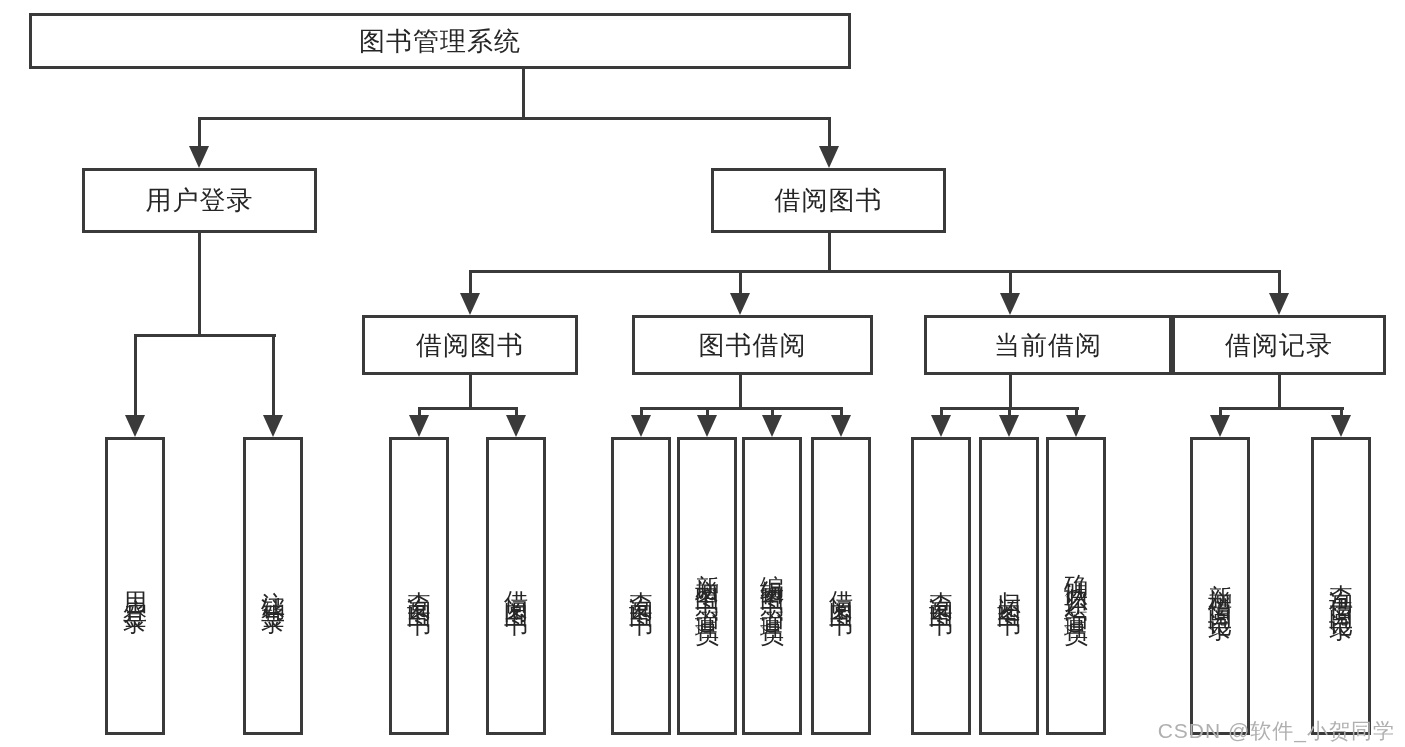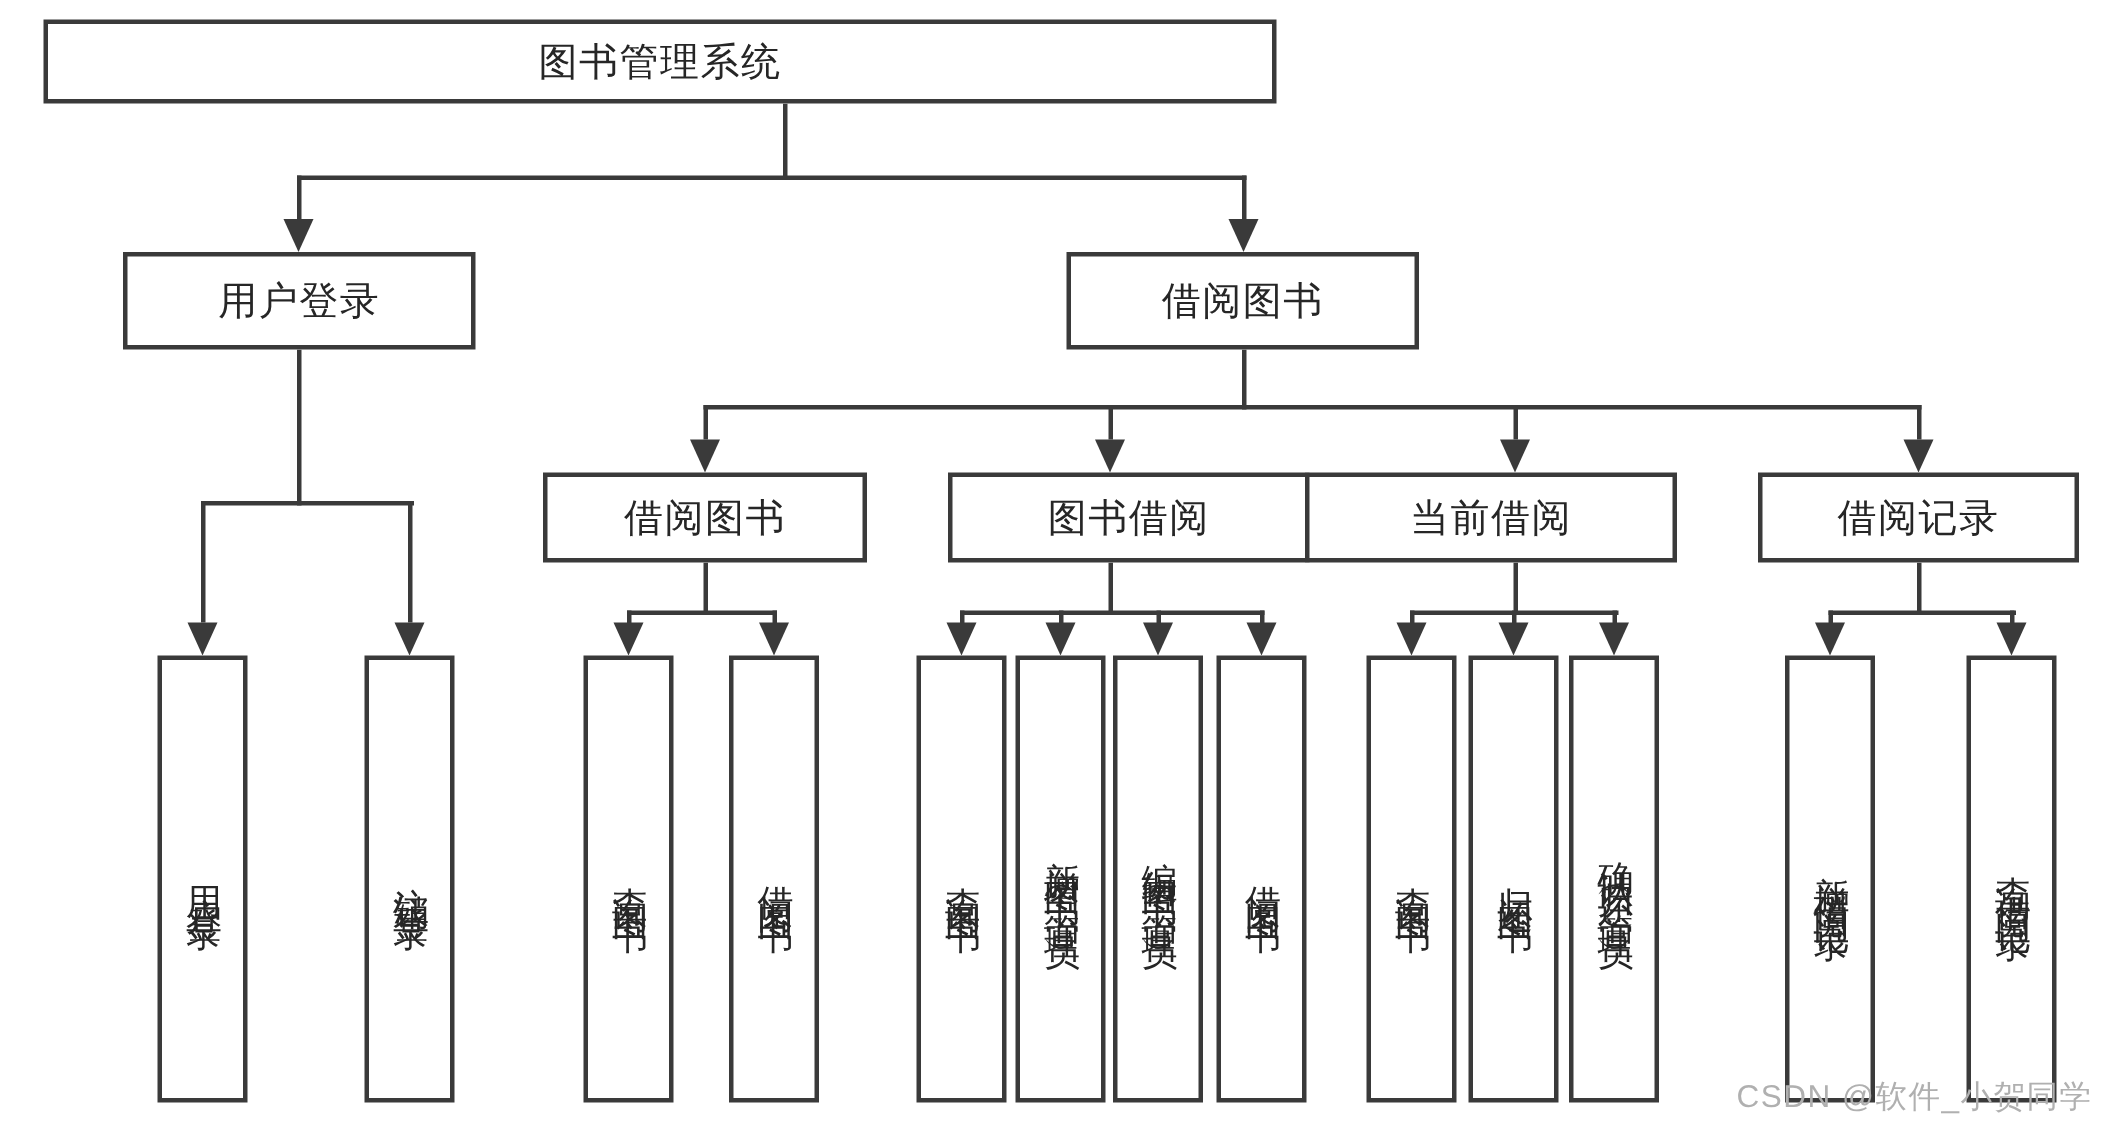--- a/index.html
+++ b/index.html
@@ -52,21 +52,21 @@
   <div class="hbox" style="left:711px; top:168px; width:235px; height:65px">
     <span>借阅图书</span>
   </div>
 
   <div class="hbox" style="left:362px; top:315px; width:216px; height:60px">
     <span>借阅图书</span>
   </div>
   <div class="hbox" style="left:632px; top:315px; width:241px; height:60px">
     <span>图书借阅</span>
   </div>
-  <div class="hbox" style="left:870px; top:315px; width:248px; height:60px">
+  <div class="hbox" style="left:924px; top:315px; width:248px; height:60px">
     <span>当前借阅</span>
   </div>
   <div class="hbox" style="left:1172px; top:315px; width:214px; height:60px">
     <span>借阅记录</span>
   </div>
 
   <div class="leaf" style="left:105px">
     <span class="vtext">用户登录</span>
   </div>
   <div class="leaf" style="left:243px">

